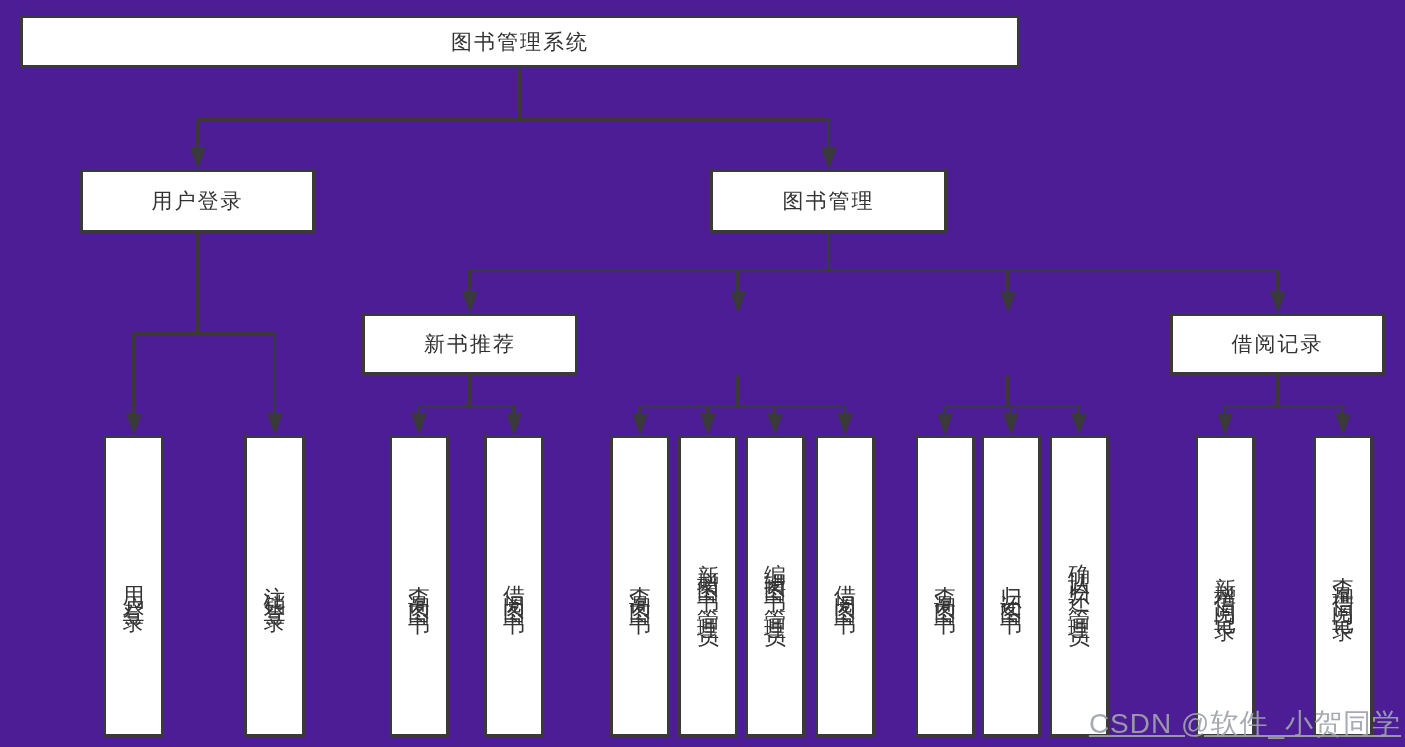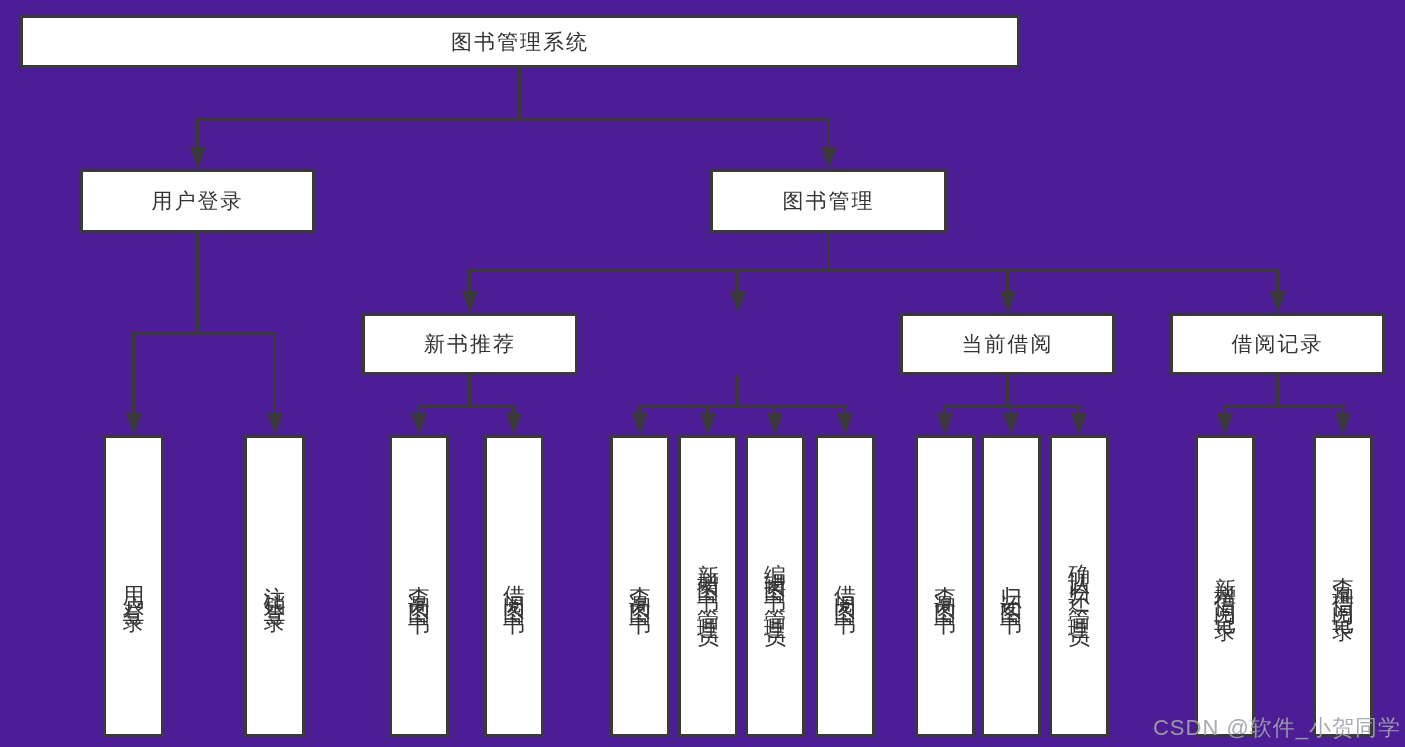--- a/index.html
+++ b/index.html
@@ -19,36 +19,36 @@
   }
   .hl{position:absolute;height:3px;background:#3a3a3a;}
   .vl{position:absolute;width:3px;background:#3a3a3a;}
   .ah{
     position:absolute;width:0;height:0;
     border-left:8px solid transparent;border-right:8px solid transparent;
     border-top:22px solid #3a3a3a;
   }
   .watermark{
     position:absolute;right:4px;bottom:4px;z-index:10;
-    color:rgba(158,163,171,0.92);font-size:22px;letter-spacing:1px;
+    color:rgba(158,163,171,0.92);font-size:28px;letter-spacing:1px;
     font-family:"Liberation Sans","DejaVu Sans",sans-serif;
+    text-decoration:underline;
   }
 </style>
 </head>
 <body>
 
 <div id="stage">
 
   <div class="box" style="left:20px;top:15px;width:1000px;height:53px">图书管理系统</div>
 
   <div class="box" style="left:80px;top:169px;width:235px;height:64px">用户登录</div>
   <div class="box" style="left:362px;top:313px;width:216px;height:62px">新书推荐</div>
 
   <div class="box" style="left:710px;top:169px;width:237px;height:64px">图书管理</div>
-  <div class="box" style="left:900px;top:313px;width:215px;height:62px">当前借阅</div>
   <div class="box" style="left:1170px;top:313px;width:215px;height:62px">借阅记录</div>
 
   <div class="box leaf" style="left:103px;width:61px">用户登录</div>
   <div class="box leaf" style="left:244px;width:61px">注销登录</div>
 
   <div class="box leaf" style="left:389px">查询图书</div>
   <div class="box leaf" style="left:484px">借阅图书</div>
 
   <div class="box leaf" style="left:610px">查询图书</div>
   <div class="box leaf" style="left:678px">新增图书（管理员）</div>

